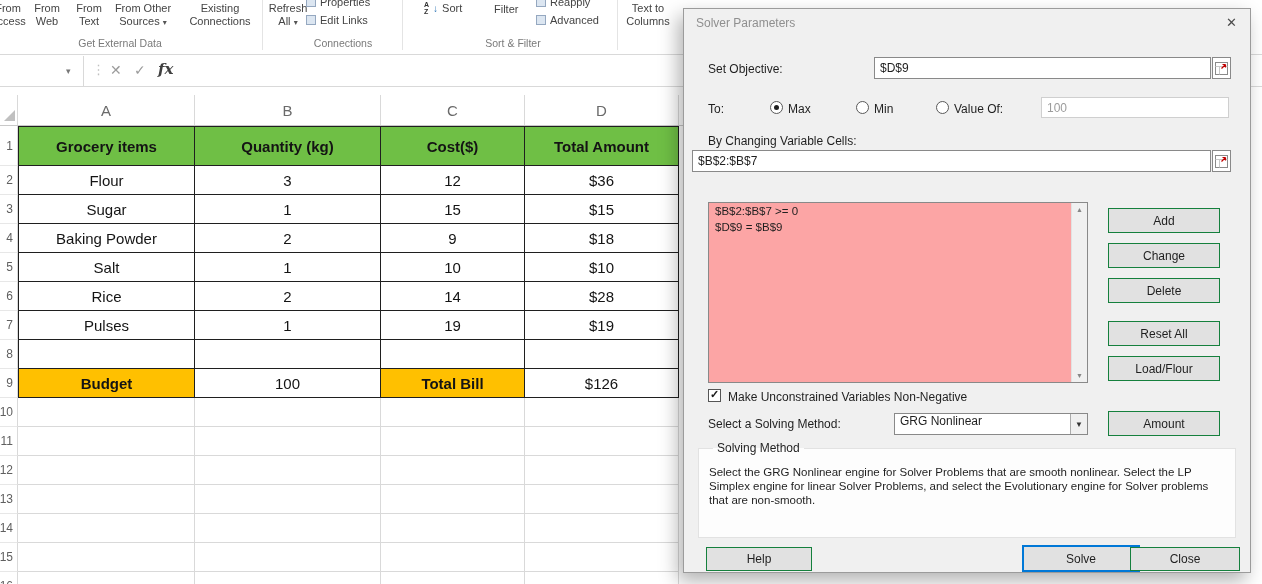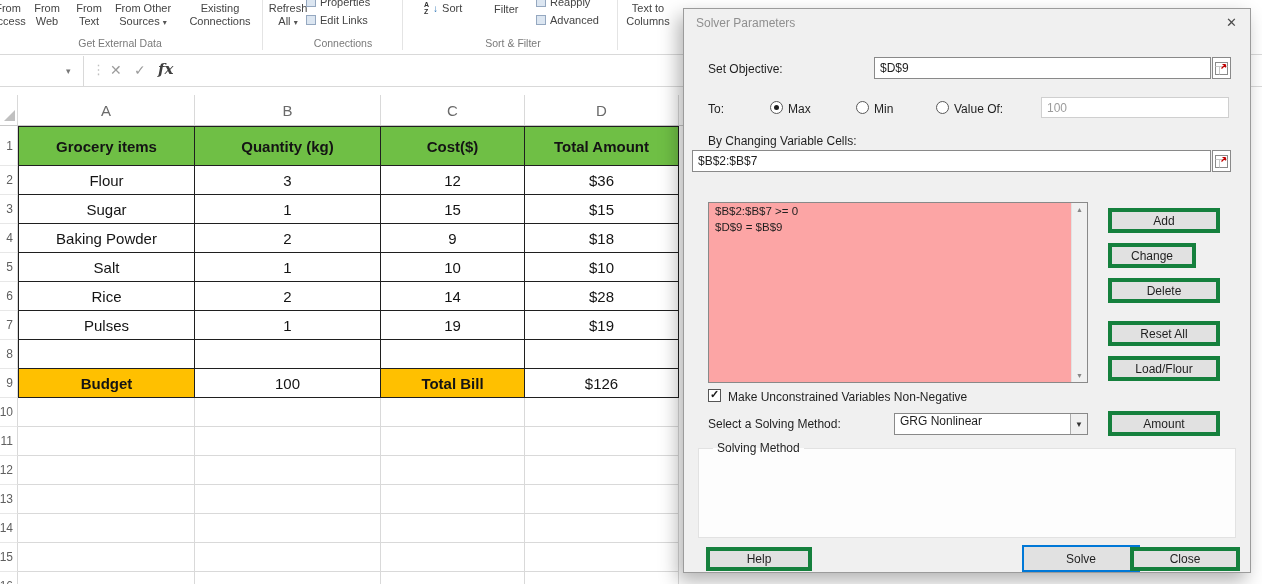--- a/index.html
+++ b/index.html
@@ -59,21 +59,21 @@
   .txt.disabled{border-color:#CFCFCF;color:#9C9C9C;}
   .picker{position:absolute;width:19px;height:22px;background:#fff;border:1px solid #898989;display:flex;align-items:center;justify-content:center;}
   .radio{position:absolute;width:13px;height:13px;border:1px solid #595959;border-radius:50%;background:#fff;}
   .radio.on::after{content:"";position:absolute;left:3px;top:3px;width:5px;height:5px;border-radius:50%;background:#1F1F1F;}
   .listbox{position:absolute;left:24px;top:193px;width:380px;height:181px;background:#fca5a5;border:1px solid #898989;overflow:hidden;}
   .constraint{padding:2px 6px;font-size:11.5px;color:#1F1F1F;white-space:nowrap;}
   .vscroll{position:absolute;right:0;top:0;bottom:0;width:16px;background:#F0F0F0;border-left:1px solid #E2E2E2;}
   .sarrow{position:absolute;left:0;width:100%;text-align:center;font-size:7px;color:#868686;}
   .sarrow.up{top:3px;}
   .sarrow.down{bottom:3px;}
-  .btn{position:absolute;background:#E1E1E1;border:4px solid #15803d;font-size:12px;color:#1F1F1F;display:flex;align-items:center;justify-content:center;cursor:default;}
+  .btn{position:absolute;background:#E1E1E1;border:1px solid #15803d;font-size:12px;color:#1F1F1F;display:flex;align-items:center;justify-content:center;cursor:default;}
   .btn.primary{border:2px solid var(--accent);}
   .cb{position:absolute;width:13px;height:13px;background:#fff;border:1px solid #555;display:flex;align-items:center;justify-content:center;}
   .cbmark{display:none;}
   .cb.checked .cbmark{display:block;font-size:11px;font-weight:bold;color:#1A1A1A;margin-top:-2px;}
   .combo{position:absolute;left:210px;top:404px;width:194px;height:22px;background:#fff;border:1px solid #898989;display:flex;align-items:flex-start;}
   .combo .val{flex:1;padding-left:5px;font-size:12px;}
   .combo .arrow{width:17px;height:100%;border-left:1px solid #ABABAB;background:#F0F0F0;display:flex;align-items:center;justify-content:center;font-size:8px;color:#333;}
   fieldset.groupbox{position:absolute;left:14px;top:432px;width:538px;height:97px;background:#FDFDFD;border:1px solid #E2E2E2;padding:4px 10px;}
   fieldset.groupbox legend{font-size:12px;color:#1F1F1F;padding:0 4px;margin-left:4px;}
   .grouptext{margin-top:6px;font-size:11.5px;line-height:14px;color:#1F1F1F;width:508px;}
@@ -329,39 +329,40 @@
     <div class="listbox">
       <div class="constraint">$B$2:$B$7 &gt;= 0</div>
       <div class="constraint">$D$9 = $B$9</div>
       <div class="vscroll">
         <div class="sarrow up">▲</div>
         <div class="sarrow down">▼</div>
       </div>
     </div>
 
     <div class="btn" style="left:424px;top:199px;width:112px;height:25px">Add</div>
-    <div class="btn" style="left:424px;top:234px;width:88px;height:25px">Change</div>
+    <div class="btn" style="left:424px;top:234px;width:112px;height:25px">Change</div>
     <div class="btn" style="left:424px;top:269px;width:112px;height:25px">Delete</div>
     <div class="btn" style="left:424px;top:312px;width:112px;height:25px">Reset All</div>
     <div class="btn" style="left:424px;top:347px;width:112px;height:25px">Load/Flour</div>
 
     <div class="cb checked" style="left:24px;top:380px">
       <span class="cbmark">✓</span>
     </div>
     <div class="lbl" style="left:44px;top:381px">Make Unconstrained Variables Non-Negative</div>
 
     <div class="lbl" style="left:24px;top:408px">Select a Solving Method:</div>
     <div class="combo">
       <span class="val">GRG Nonlinear</span>
       <span class="arrow">▼</span>
     </div>
     <div class="btn" style="left:424px;top:402px;width:112px;height:25px">Amount</div>
 
     <fieldset class="groupbox">
       <legend>Solving Method</legend>
+      <div class="grouptext">Select the GRG Nonlinear engine for Solver Problems that are smooth nonlinear. Select the LP Simplex engine for linear Solver Problems, and select the Evolutionary engine for Solver problems that are non-smooth.</div>
     </fieldset>
 
     <div class="btn" style="left:22px;top:538px;width:106px;height:24px">Help</div>
     <div class="btn primary" style="left:338px;top:536px;width:118px;height:27px">Solve</div>
     <div class="btn" style="left:446px;top:538px;width:110px;height:24px">Close</div>
   </div>
 
 </div>
 
 </body></html>

